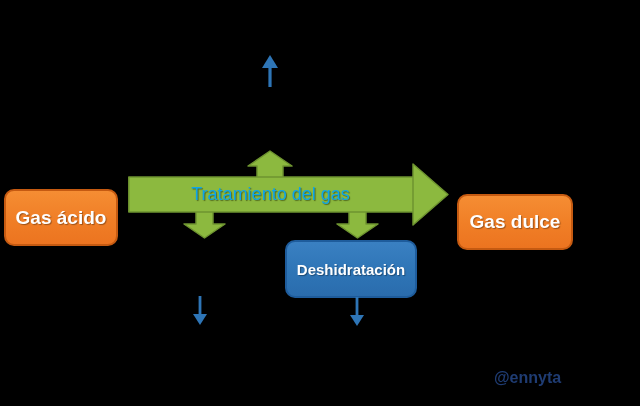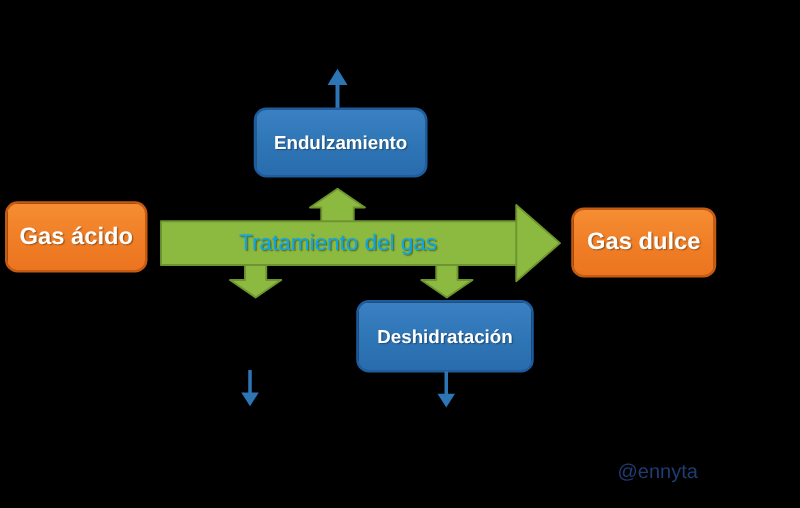--- a/index.html
+++ b/index.html
@@ -13,57 +13,55 @@
     border-radius:10px;box-sizing:border-box;
     text-shadow:1px 1px 1px rgba(0,0,0,0.35);
   }
   .node.blue{
     background:linear-gradient(180deg,#3a80c2 0%,var(--node-blue,#2e75b6) 55%,#2a6cad 100%);
     border:2px solid var(--blue-border,#1e5c9c);
   }
   .node.orange{
     background:linear-gradient(180deg,#f58d33 0%,var(--node-orange,#f07e26) 55%,#ec7420 100%);
     border:2px solid var(--orange-border,#c55a11);
+    margin-top:28px;
   }
   .endulzamiento{left:203px;top:86px;width:139px;height:56px;font-size:15px;}
   .gas-acido{left:4px;top:161px;width:114px;height:57px;font-size:19px;}
   .gas-dulce{left:457px;top:166px;width:116px;height:56px;font-size:19px;text-align:center;}
   .limpieza{left:142px;top:240px;width:116px;height:58px;font-size:18px;}
-  .deshidratacion{left:285px;top:240px;width:142px;height:58px;font-size:15px;}
+  .deshidratacion{left:285px;top:240px;width:132px;height:58px;font-size:15px;}
   .green-arrow-svg{position:absolute;left:128px;top:150px;width:322px;height:90px;}
   .green-shape{fill:var(--process-green,#8cb93f);stroke:var(--process-green-dark,#6e9430);stroke-width:1.5;stroke-linejoin:round;}
   .main-arrow-label{
     position:absolute;left:128px;top:177px;width:285px;height:35px;
     display:flex;align-items:center;justify-content:center;
     color:#0ea5e9;font-weight:normal;font-size:18px;
     text-shadow:1px 1px 1px rgba(74,96,26,0.9);
   }
   .thin-arrow{position:absolute;}
   .thin-arrow .shape{fill:var(--arrow-blue,#2e75b6);}
   .up-endulzamiento{left:258px;top:55px;width:24px;height:32px;}
   .down-limpieza{left:192px;top:296px;width:16px;height:30px;}
   .down-deshidratacion{left:349px;top:297px;width:16px;height:30px;}
   .watermark{
     position:absolute;left:494px;top:369px;width:90px;
-    color:var(--watermark-blue,#1f3c73);font-weight:normal;font-size:16px;
+    color:var(--watermark-blue,#1f3c73);font-weight:bold;font-size:16px;
   }
 </style>
 </head>
 <body>
 
 <div class="stage">
 
   <svg class="thin-arrow up-endulzamiento" viewBox="0 0 24 32">
     <polygon class="shape" points="12,0 4,13 20,13"></polygon>
     <rect class="shape" x="10.4" y="11" width="3.2" height="21"></rect>
   </svg>
 
-  <div class="node blue endulzamiento">
-    <span>Endulzamiento</span>
-  </div>
 
   <div class="node orange gas-acido">
     <span>Gas ácido</span>
   </div>
 
   <svg class="green-arrow-svg" viewBox="0 0 322 90">
 
     <polygon class="green-shape" points="129,30 129,16 120,16 142,1 164,16 155,16 155,30"></polygon>
 
     <polygon class="green-shape" points="68,60 85,60 85,74 97,74 76.5,88 56,74 68,74"></polygon>

